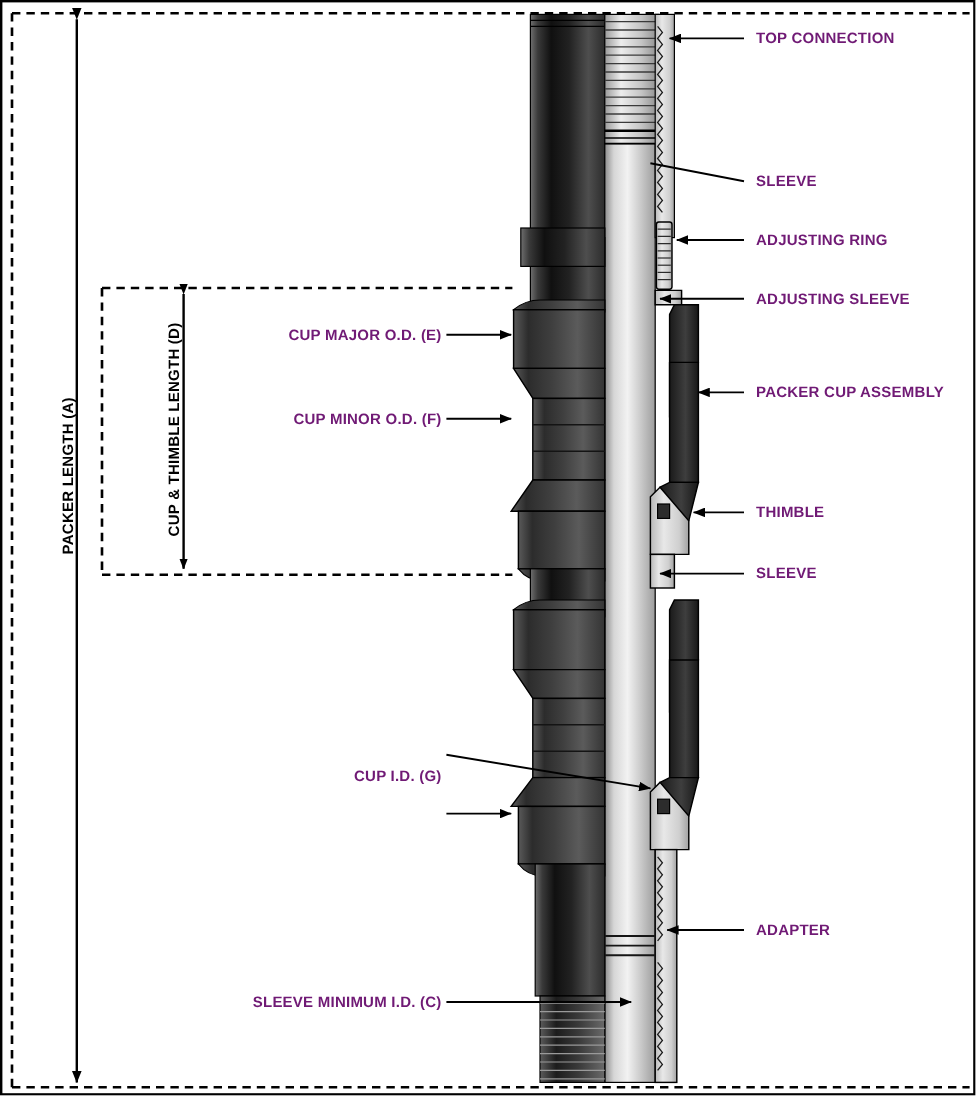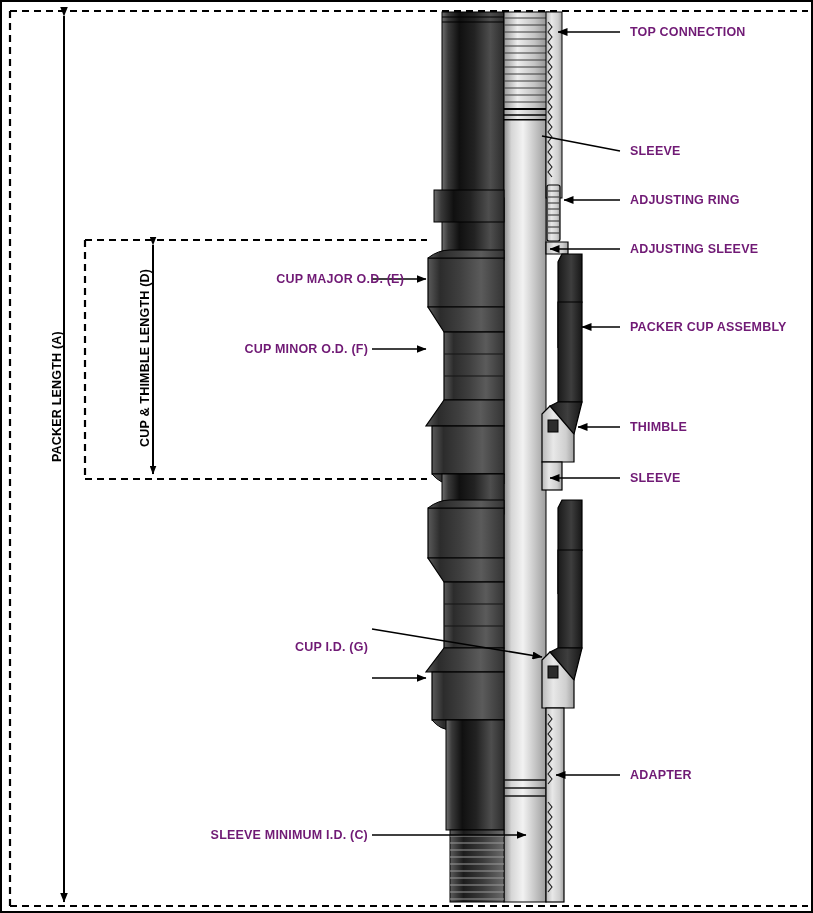--- a/index.html
+++ b/index.html
@@ -257,21 +257,21 @@
       <line x1="618" y1="425" x2="576" y2="425" marker-end="url(#arr)"></line>
       <line x1="618" y1="476" x2="548" y2="476" marker-end="url(#arr)"></line>
       <line x1="618" y1="773" x2="554" y2="773" marker-end="url(#arr)"></line>
     </g>
   </svg>
 
   <div class="vlbl nosel" style="left:48px;top:460px;">PACKER LENGTH (A)</div>
 
   <div class="vlbl nosel" style="left:136px;top:445px;">CUP &amp; THIMBLE LENGTH (D)</div>
 
-  <div class="lbl lbl-r nosel" style="left:86px;top:271px;width:280px;padding-left:36px;">CUP MAJOR O.D. (E)</div>
+  <div class="lbl lbl-r nosel" style="left:86px;top:271px;width:280px;">CUP MAJOR O.D. (E)</div>
 
   <div class="lbl lbl-r nosel" style="left:86px;top:341px;width:280px;">CUP MINOR O.D. (F)</div>
 
   <div class="lbl lbl-r nosel" style="left:86px;top:621px;width:280px;margin-top:18px;">CUP I.D. (G)</div>
 
 
   <div class="lbl lbl-r nosel" style="left:86px;top:827px;width:280px;">SLEEVE MINIMUM I.D. (C)</div>
 
   <div class="lbl nosel" style="left:628px;top:24px;">TOP CONNECTION</div>
 

